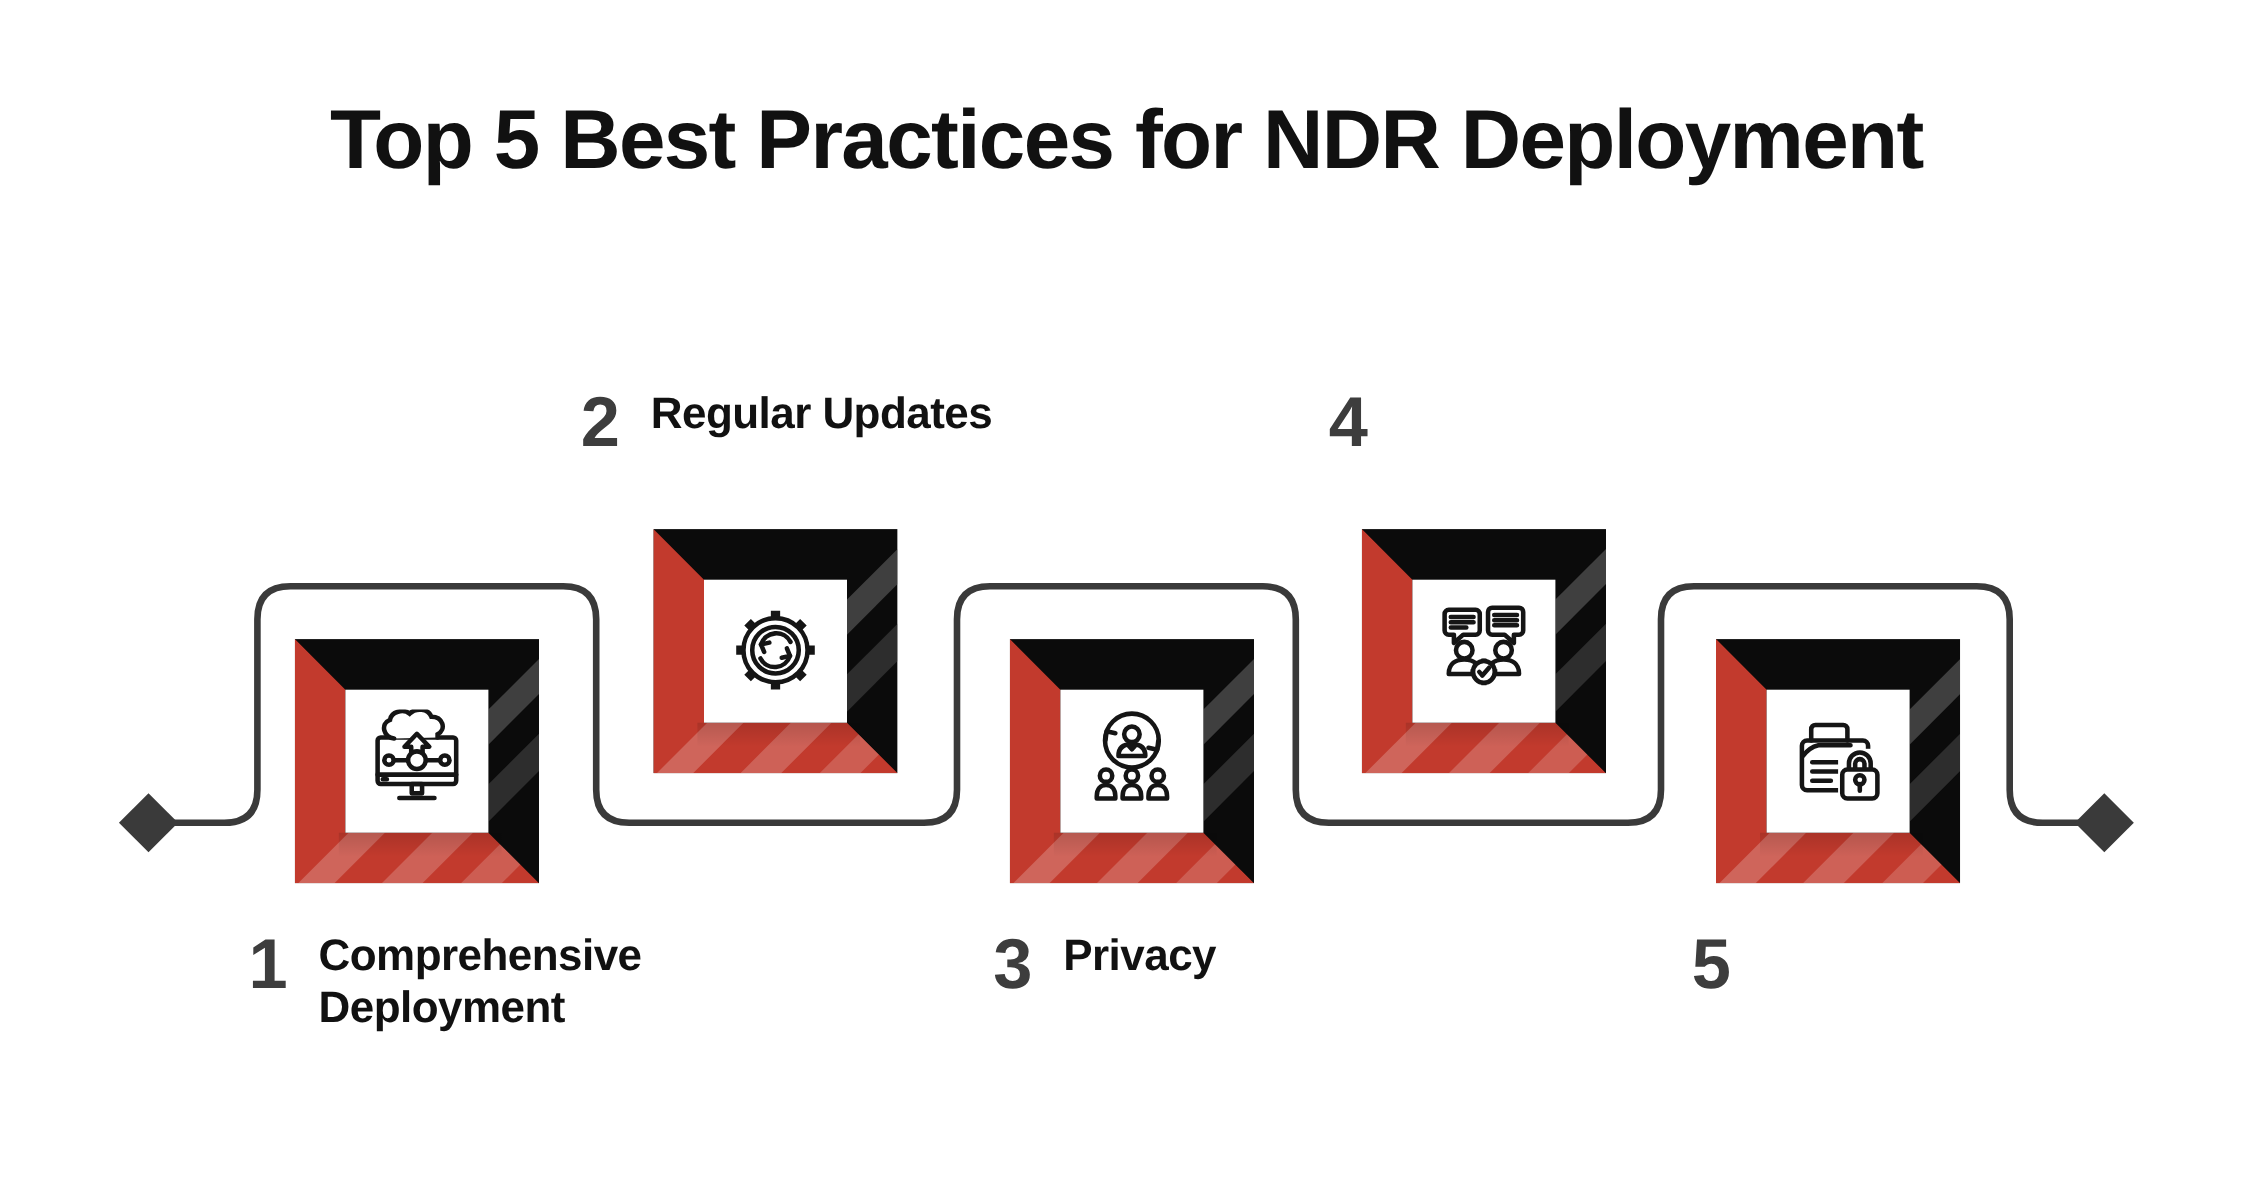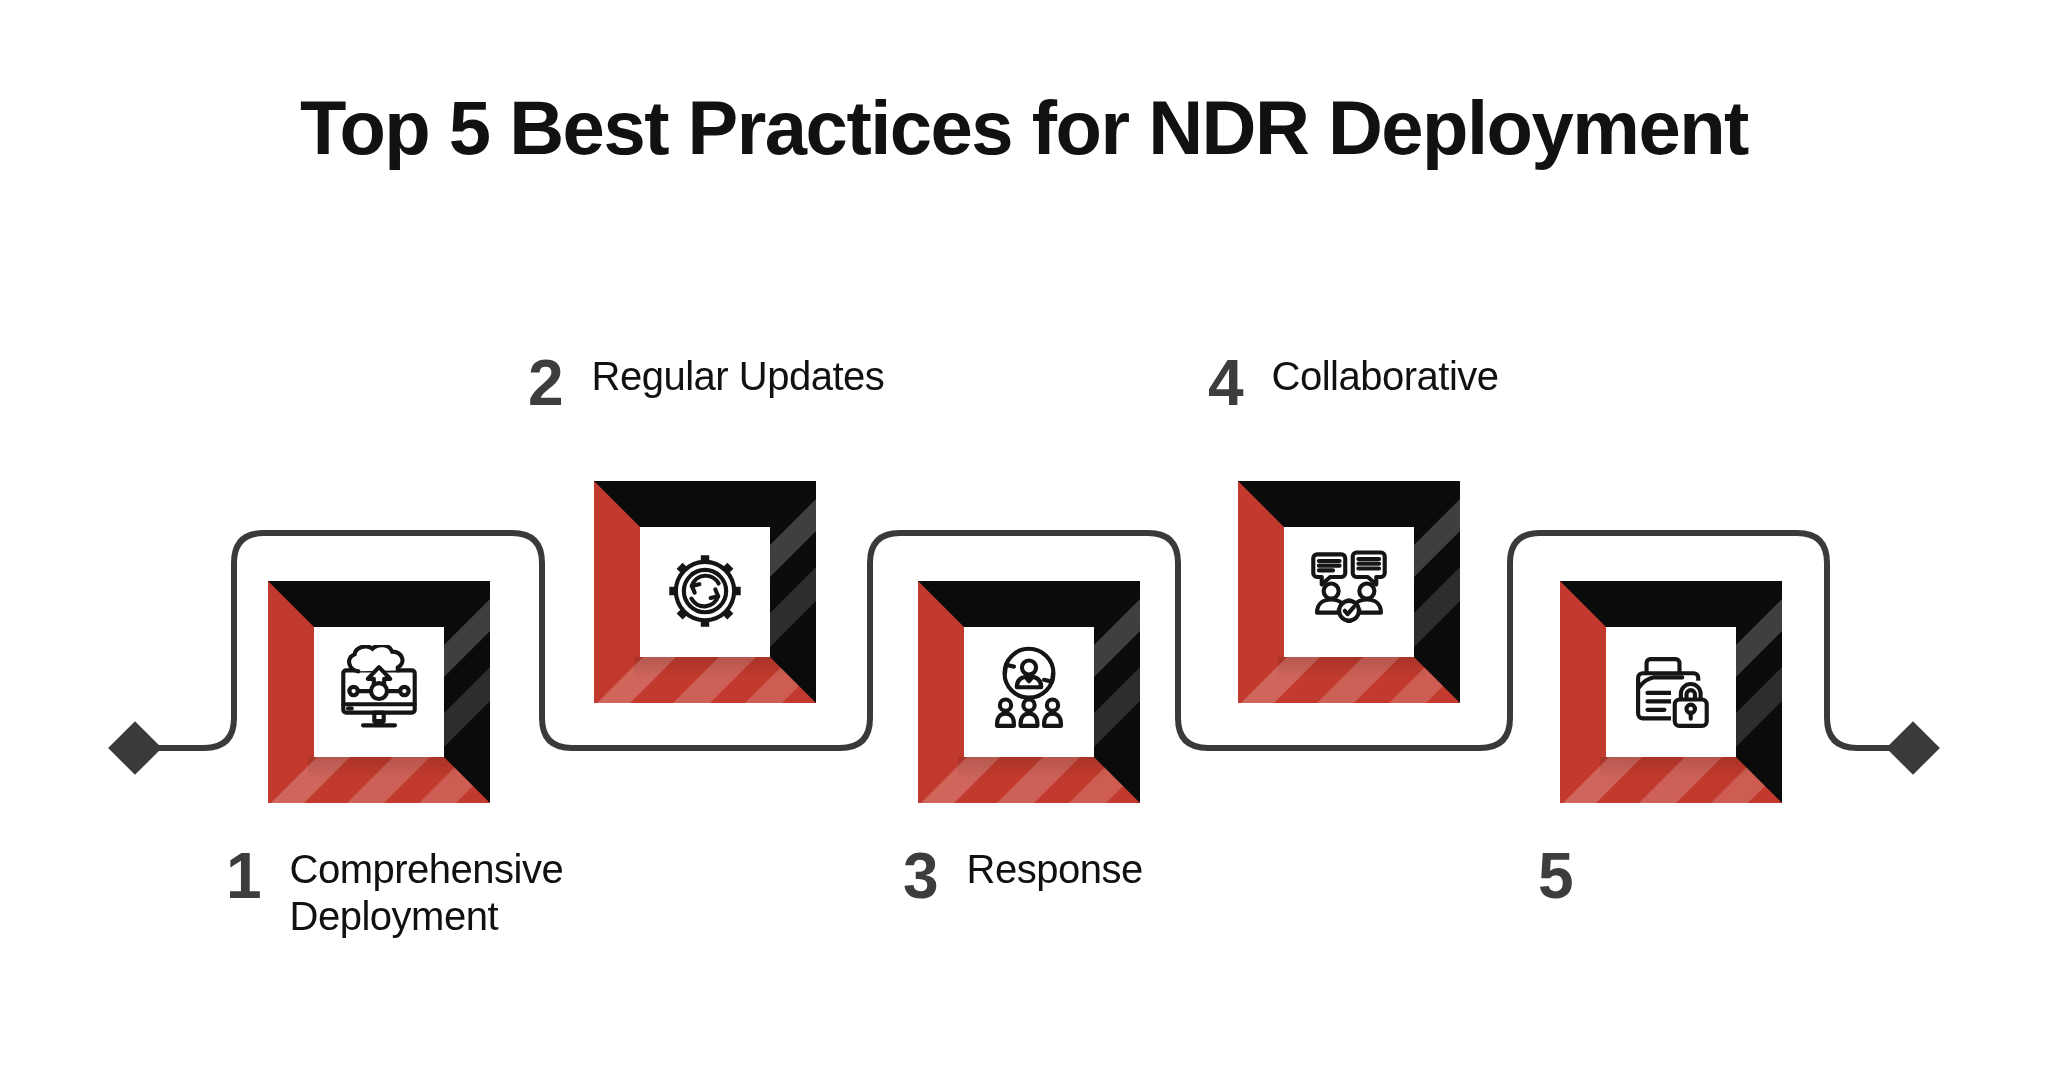--- a/index.html
+++ b/index.html
@@ -6,21 +6,21 @@
   .stage{position:relative;width:2048px;height:1078px;background:var(--background,#fff);
          font-family:"Liberation Sans",sans-serif;overflow:hidden;}
   .title{position:absolute;left:0;top:84px;width:2048px;text-align:center;
          font-size:76px;font-weight:bold;letter-spacing:-1.5px;color:var(--text-black,#101010);}
   svg.connector{position:absolute;left:0;top:0;}
   .step-box{position:absolute;width:222px;height:222px;}
   .step-box svg.frame{position:absolute;left:0;top:0;width:222px;height:222px;}
   .step-box svg.glyph{position:absolute;left:64px;top:64px;width:94px;height:94px;}
   .step-label{position:absolute;display:flex;gap:28px;align-items:flex-start;}
   .step-num{font-size:64px;line-height:56px;font-weight:bold;color:var(--number-gray,#3d3d3d);margin-top:2px;}
-  .step-title{font-size:40px;line-height:47px;font-weight:normal;letter-spacing:-0.5px;
+  .step-title{font-size:40px;line-height:47px;font-weight:bold;letter-spacing:-0.5px;
               color:var(--text-black,#131313);white-space:nowrap;}
   .ic{stroke:#151515;fill:none;stroke-width:4.4;stroke-linecap:round;stroke-linejoin:round;}
   .icw{stroke:#151515;fill:#fff;stroke-width:4.4;stroke-linecap:round;stroke-linejoin:round;}
 </style>
 </head>
 <body>
 
 <div class="stage">
 
   <svg width="0" height="0" style="position:absolute">
@@ -169,28 +169,27 @@
   <div class="step-label" style="left:528px;top:353px">
     <span class="step-num">2</span>
     <div class="step-title">
       <div>Regular Updates</div>
     </div>
   </div>
 
   <div class="step-label" style="left:903px;top:846px">
     <span class="step-num">3</span>
     <div class="step-title">
-        <div>Response</div>
+        <div>Privacy</div>
     </div>
   </div>
 
   <div class="step-label" style="left:1208px;top:353px">
     <span class="step-num">4</span>
     <div class="step-title">
-      <div>Collaborative</div>
     </div>
   </div>
 
   <div class="step-label" style="left:1538px;top:846px">
     <span class="step-num">5</span>
   </div>
 
 </div>
 
 </body></html>

